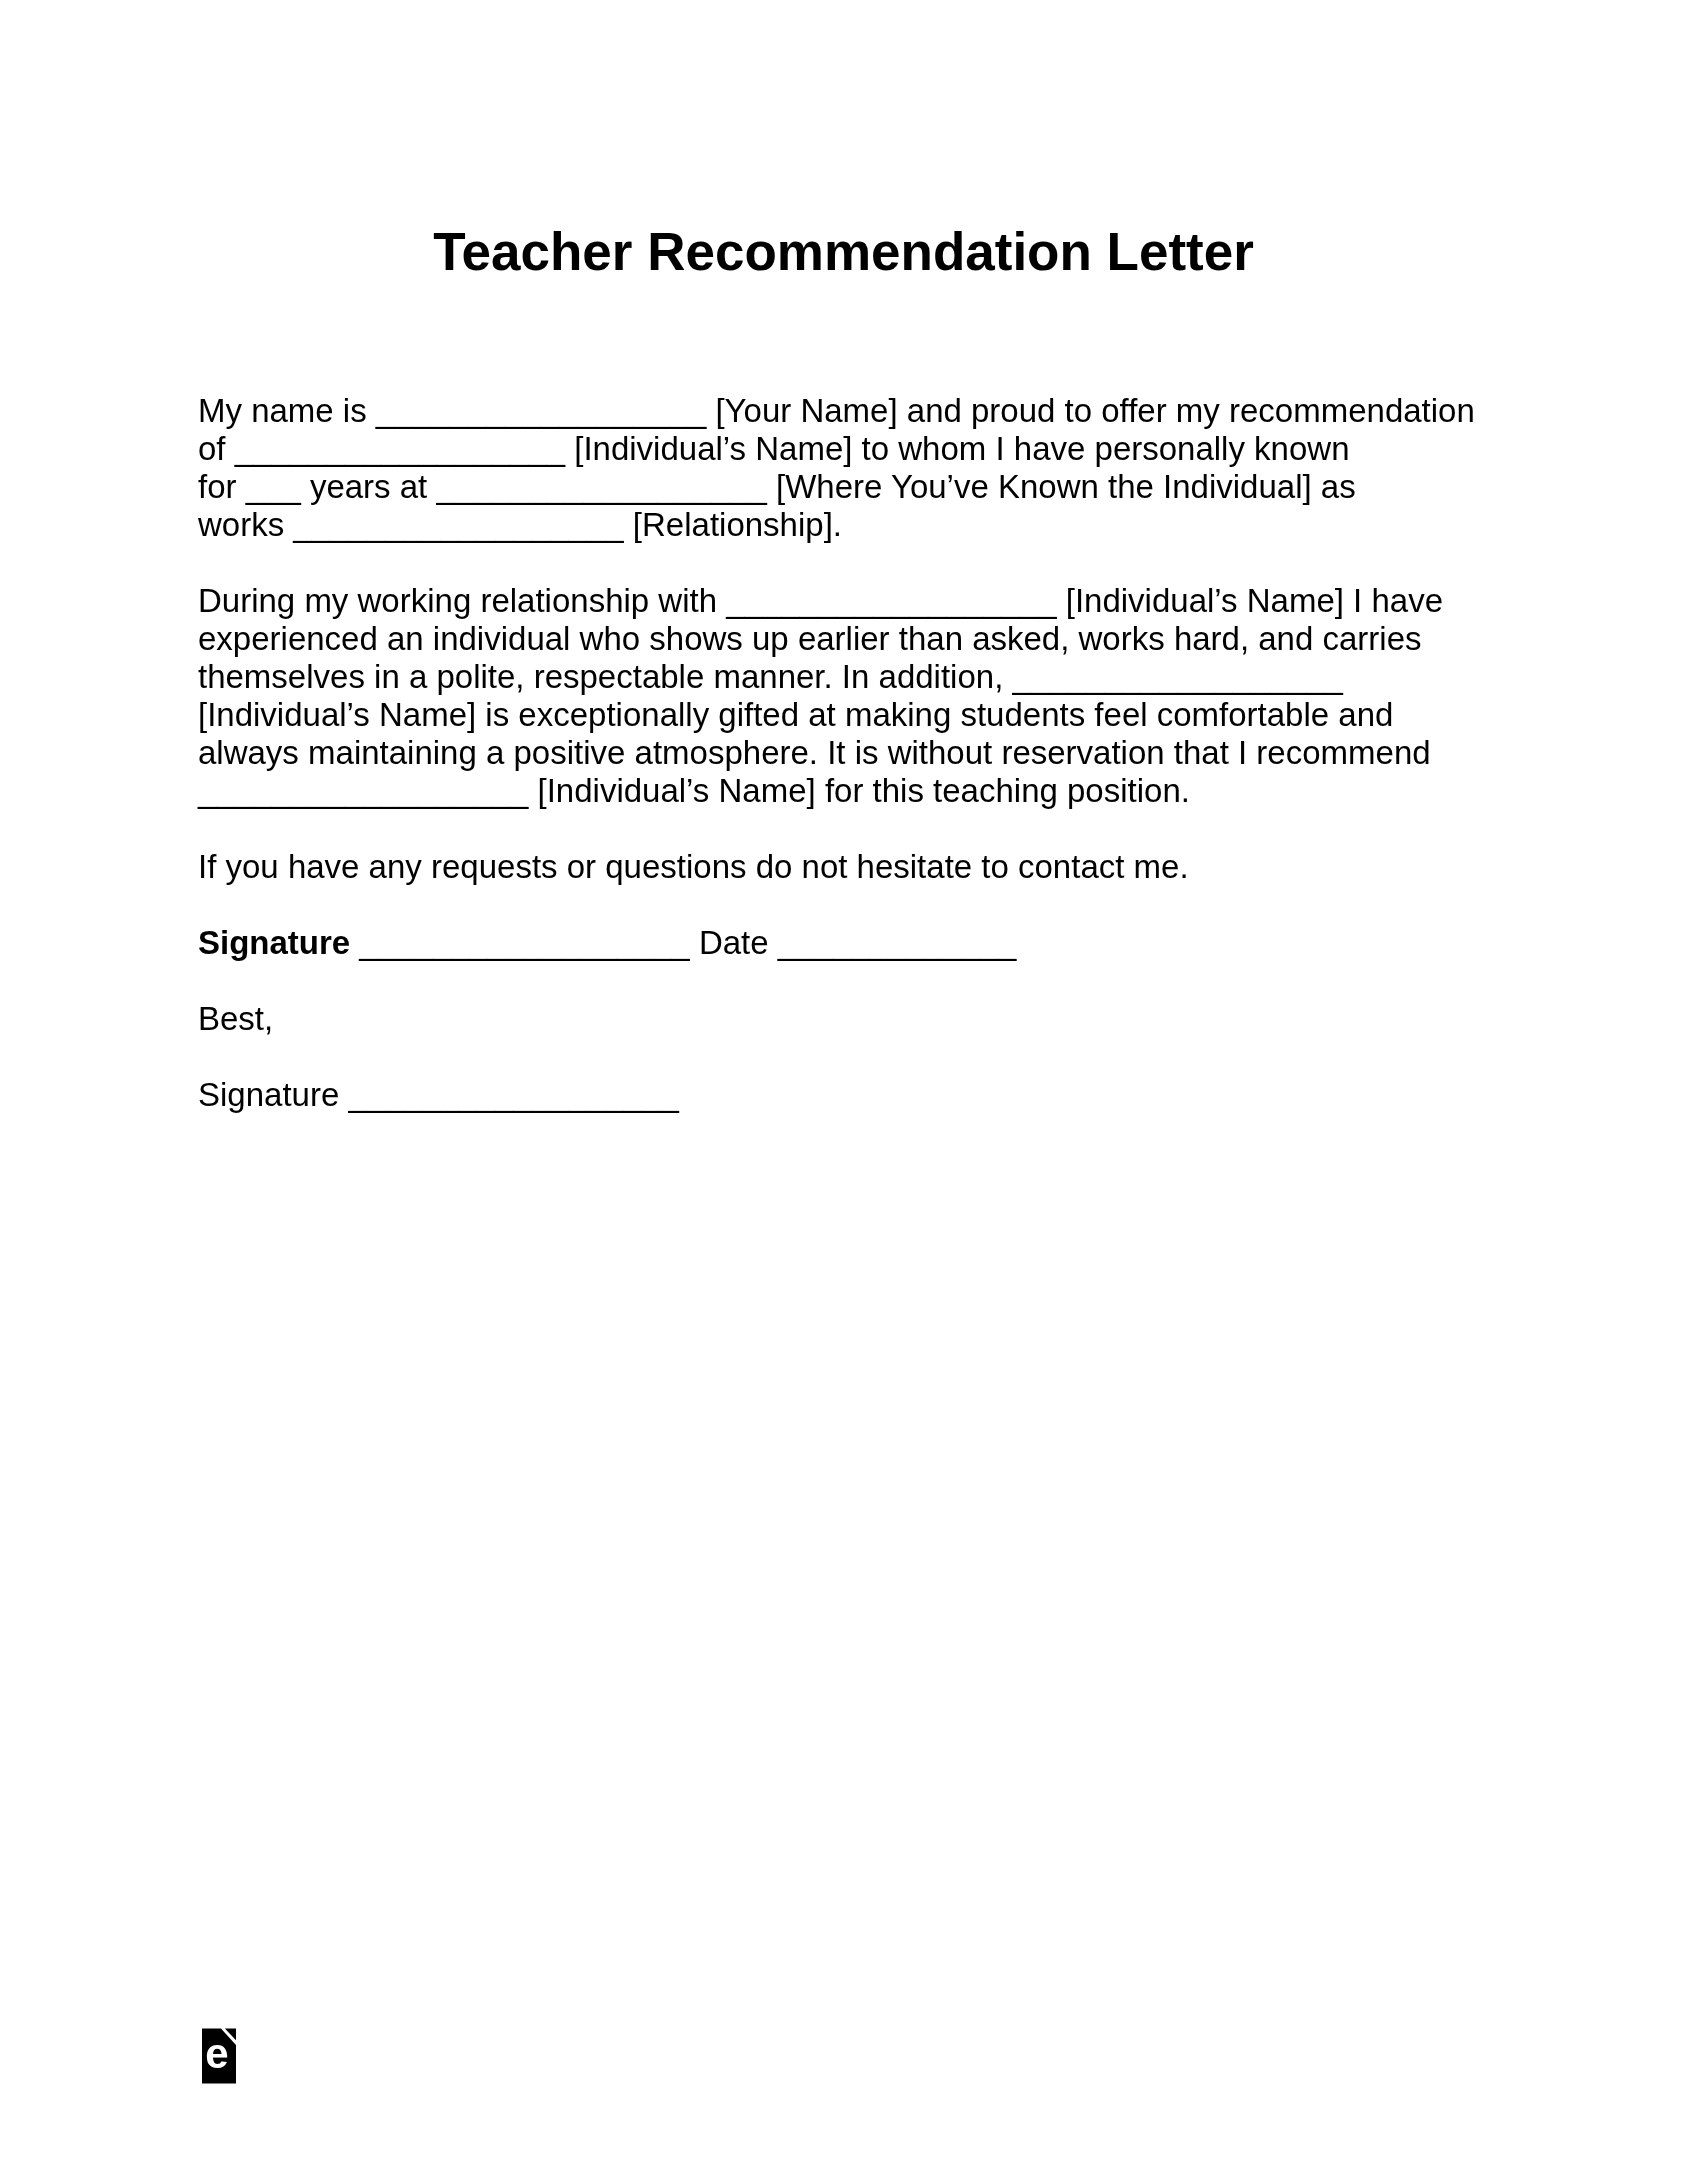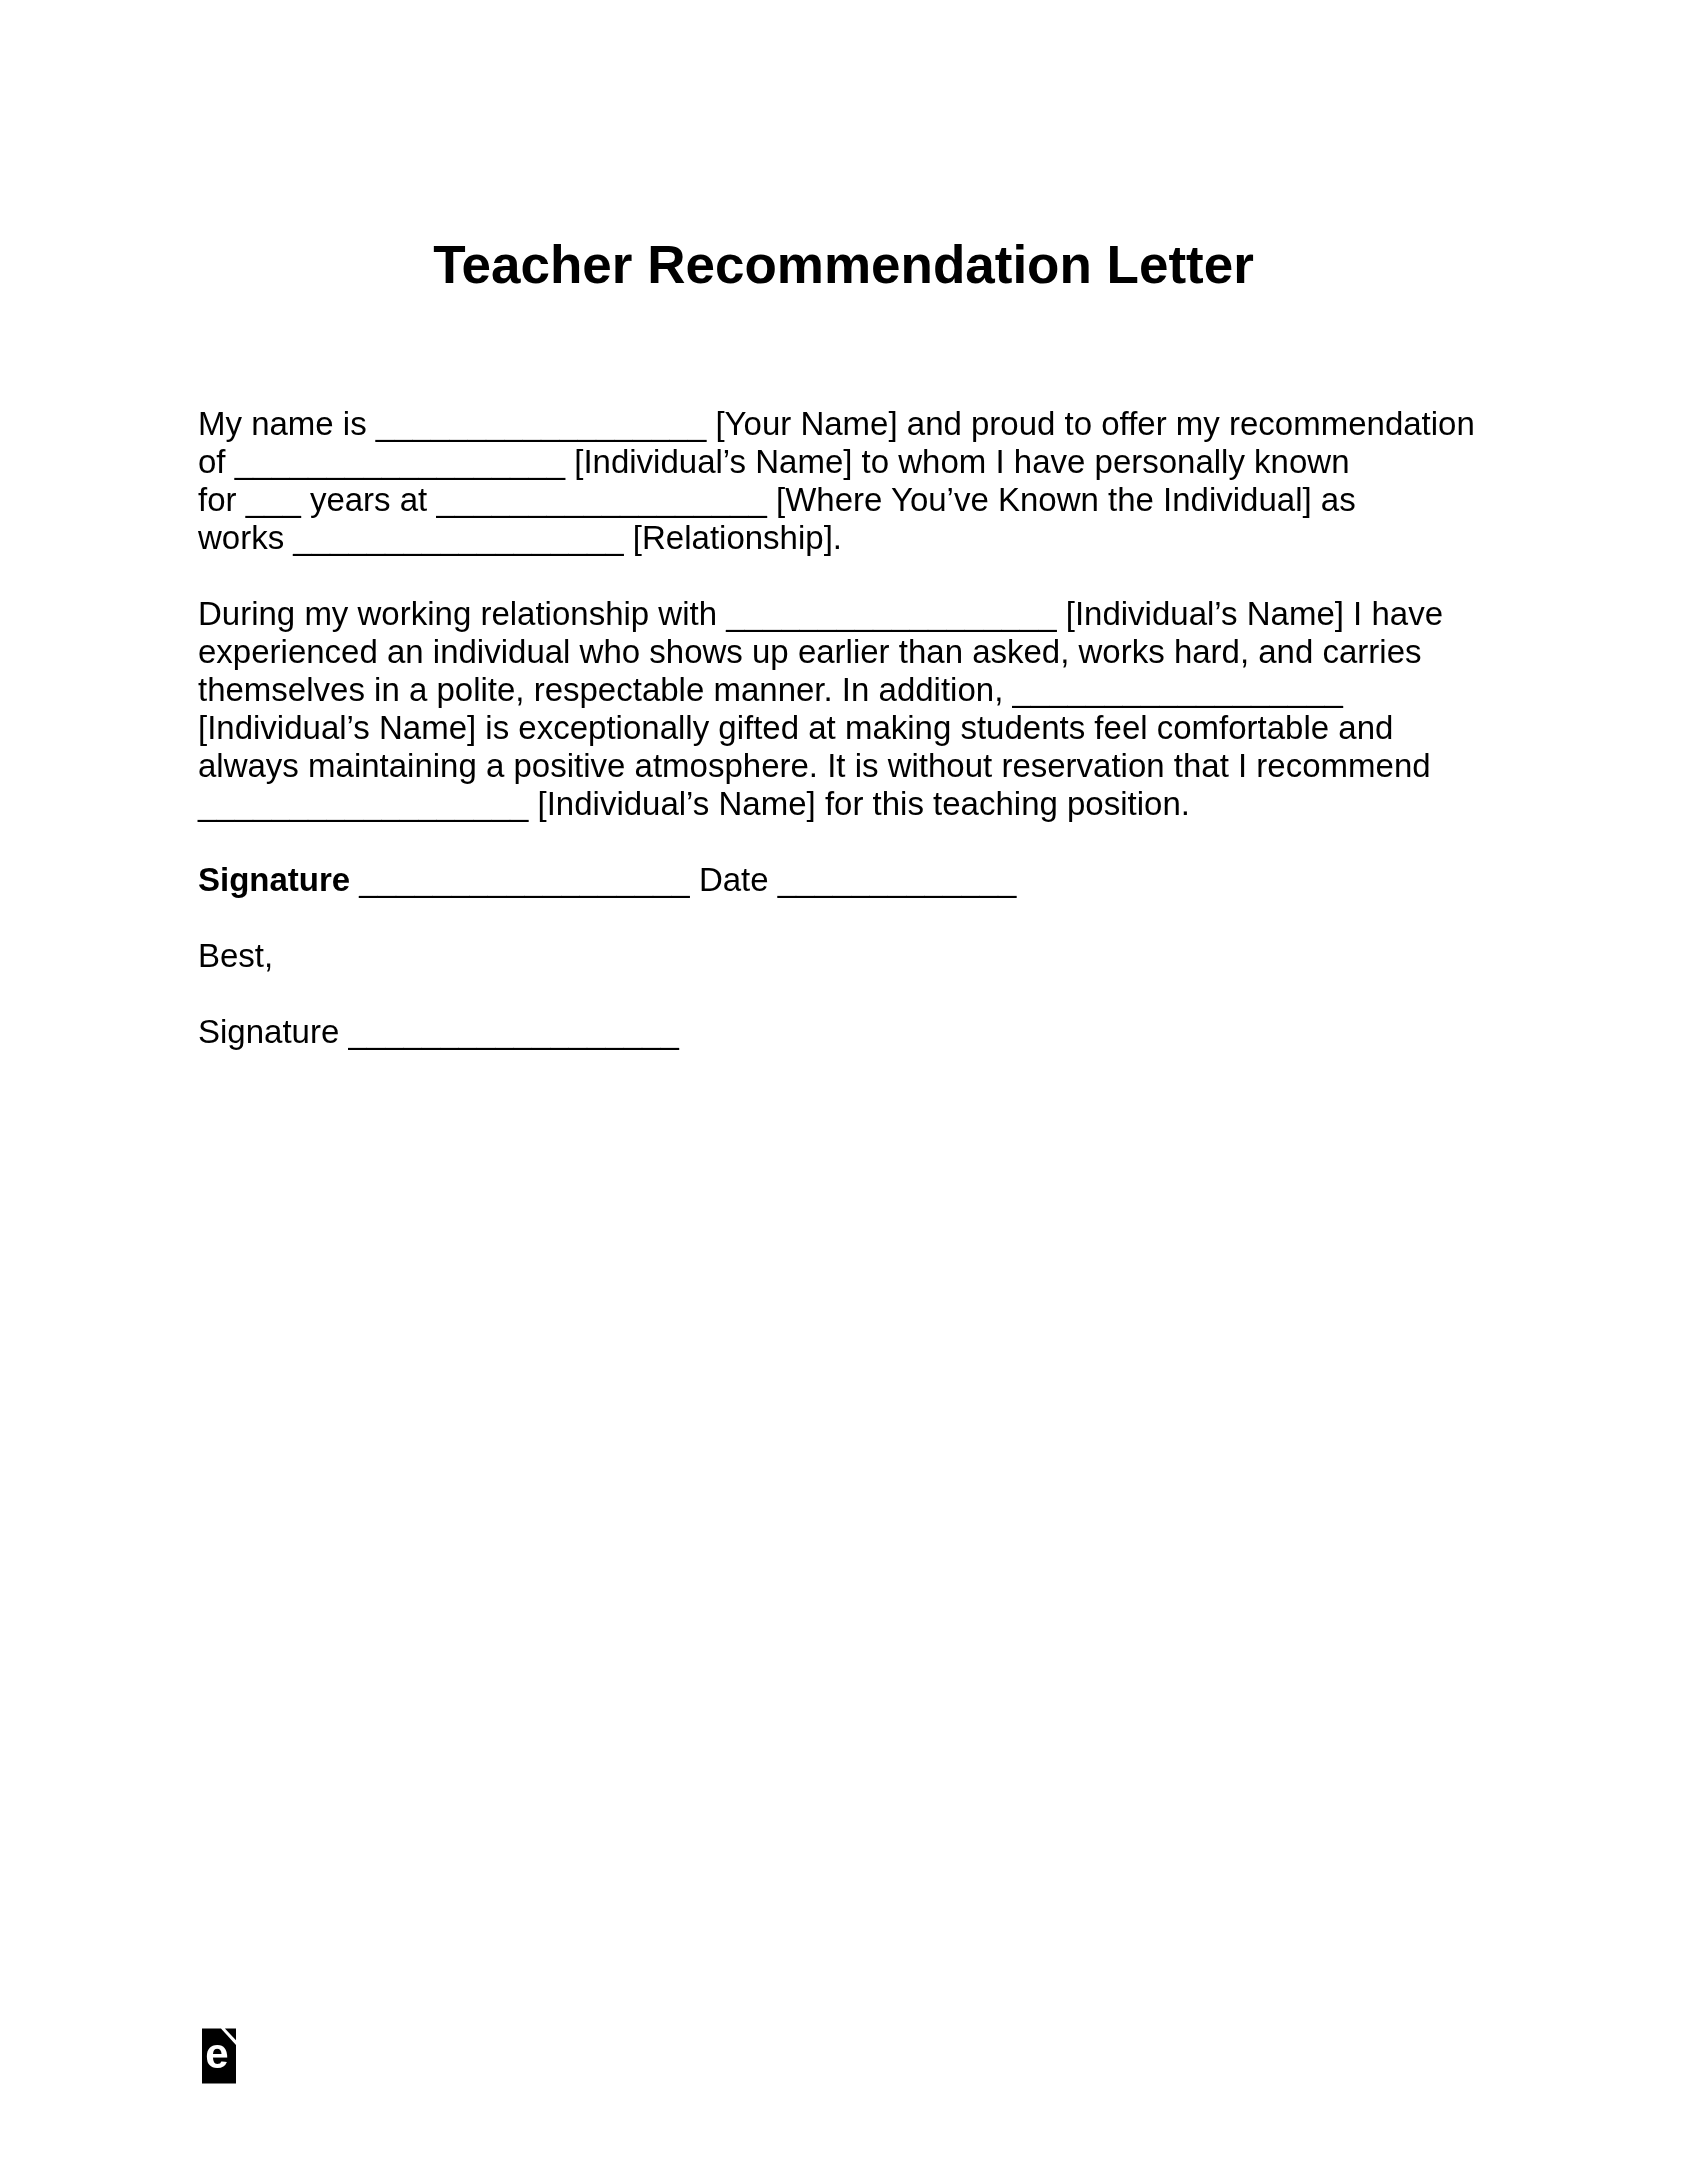--- a/index.html
+++ b/index.html
@@ -17,21 +17,21 @@
     overflow: hidden;
   }
   .content {
     padding: 225px 198px 0 198px;
   }
   .title {
     font-size: 53px;
     line-height: 53px;
     font-weight: bold;
     text-align: center;
-    margin: 13px 0 114px 0;
+    margin: 0 0 114px 0;
     white-space: pre;
   }
   .para {
     font-size: 33px;
     line-height: 38px;
     margin: 0 0 38px 0;
     white-space: pre;
   }
   .bold {
     font-weight: bold;
@@ -77,20 +77,21 @@
 for ___ years at __________________ [Where You’ve Known the Individual] as
 works __________________ [Relationship].</p>
 
     <p class="para">During my working relationship with __________________ [Individual’s Name] I have
 experienced an individual who shows up earlier than asked, works hard, and carries
 themselves in a polite, respectable manner. In addition, __________________
 [Individual’s Name] is exceptionally gifted at making students feel comfortable and
 always maintaining a positive atmosphere. It is without reservation that I recommend
 __________________ [Individual’s Name] for this teaching position.</p>
 
+    <p class="para">If you have any requests or questions do not hesitate to contact me.</p>
 
     <p class="para"><span class="bold">Signature</span><span> __________________ Date _____________</span></p>
 
     <p class="para">Best,</p>
 
     <p class="para">Signature __________________</p>
 
 
   </main>
 

